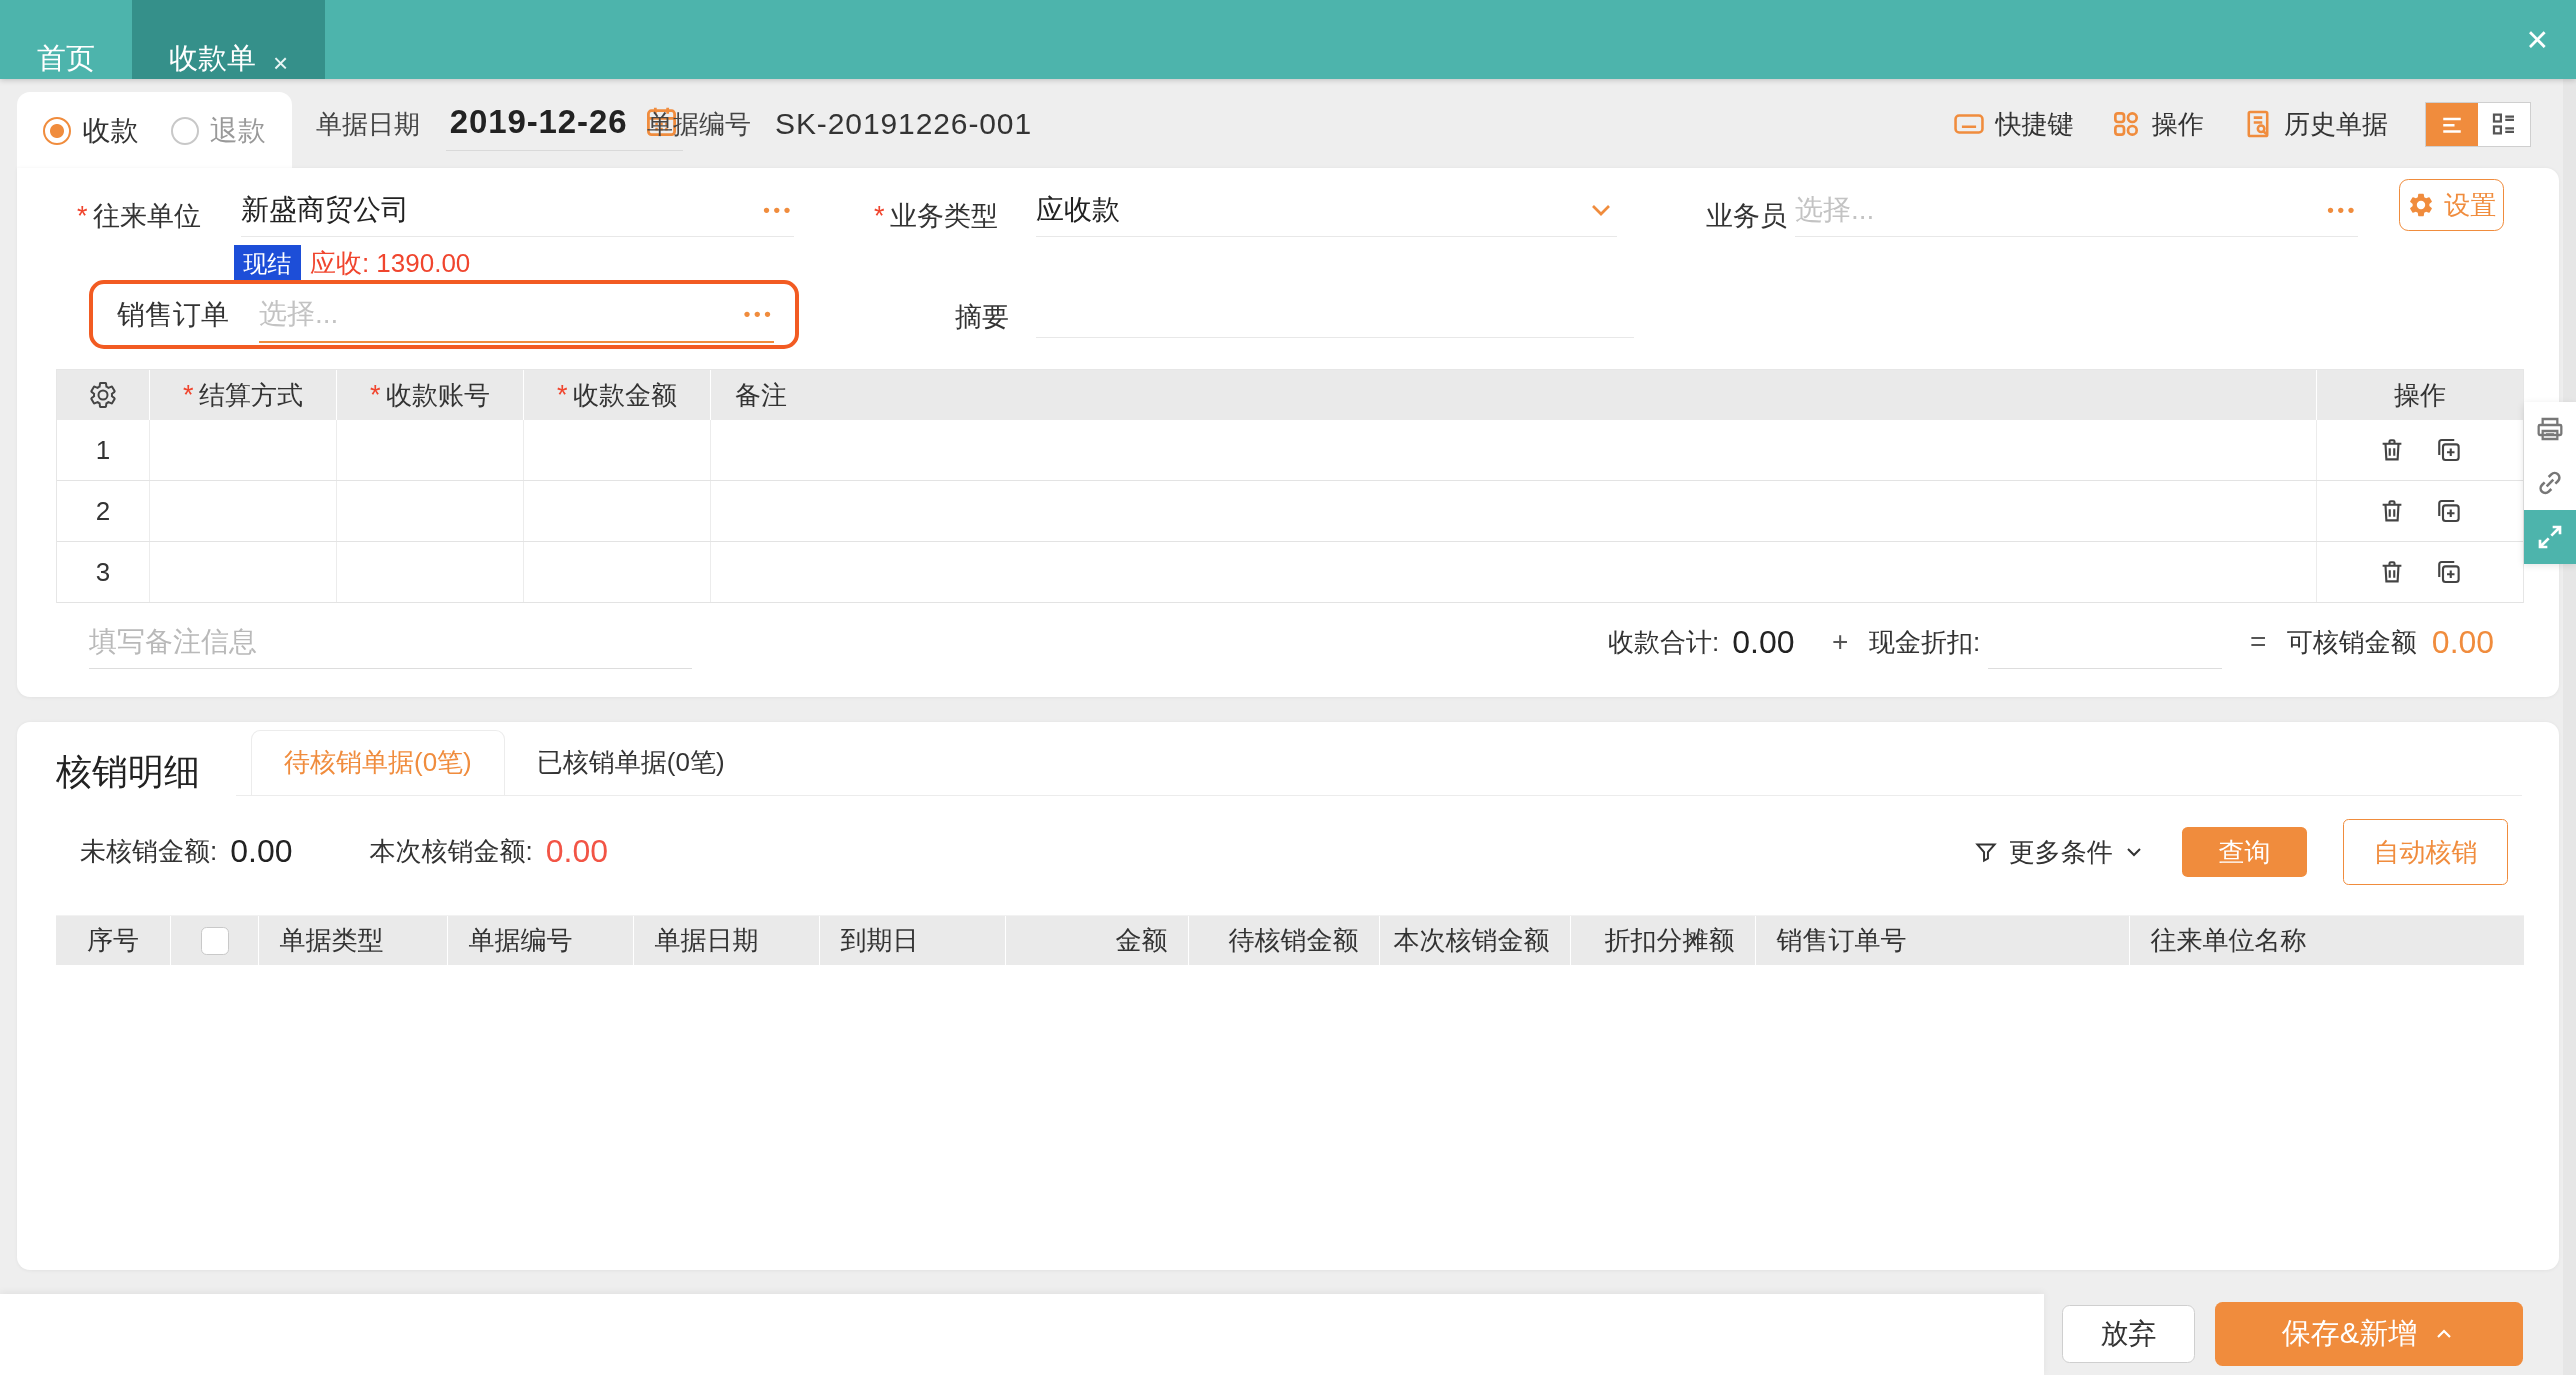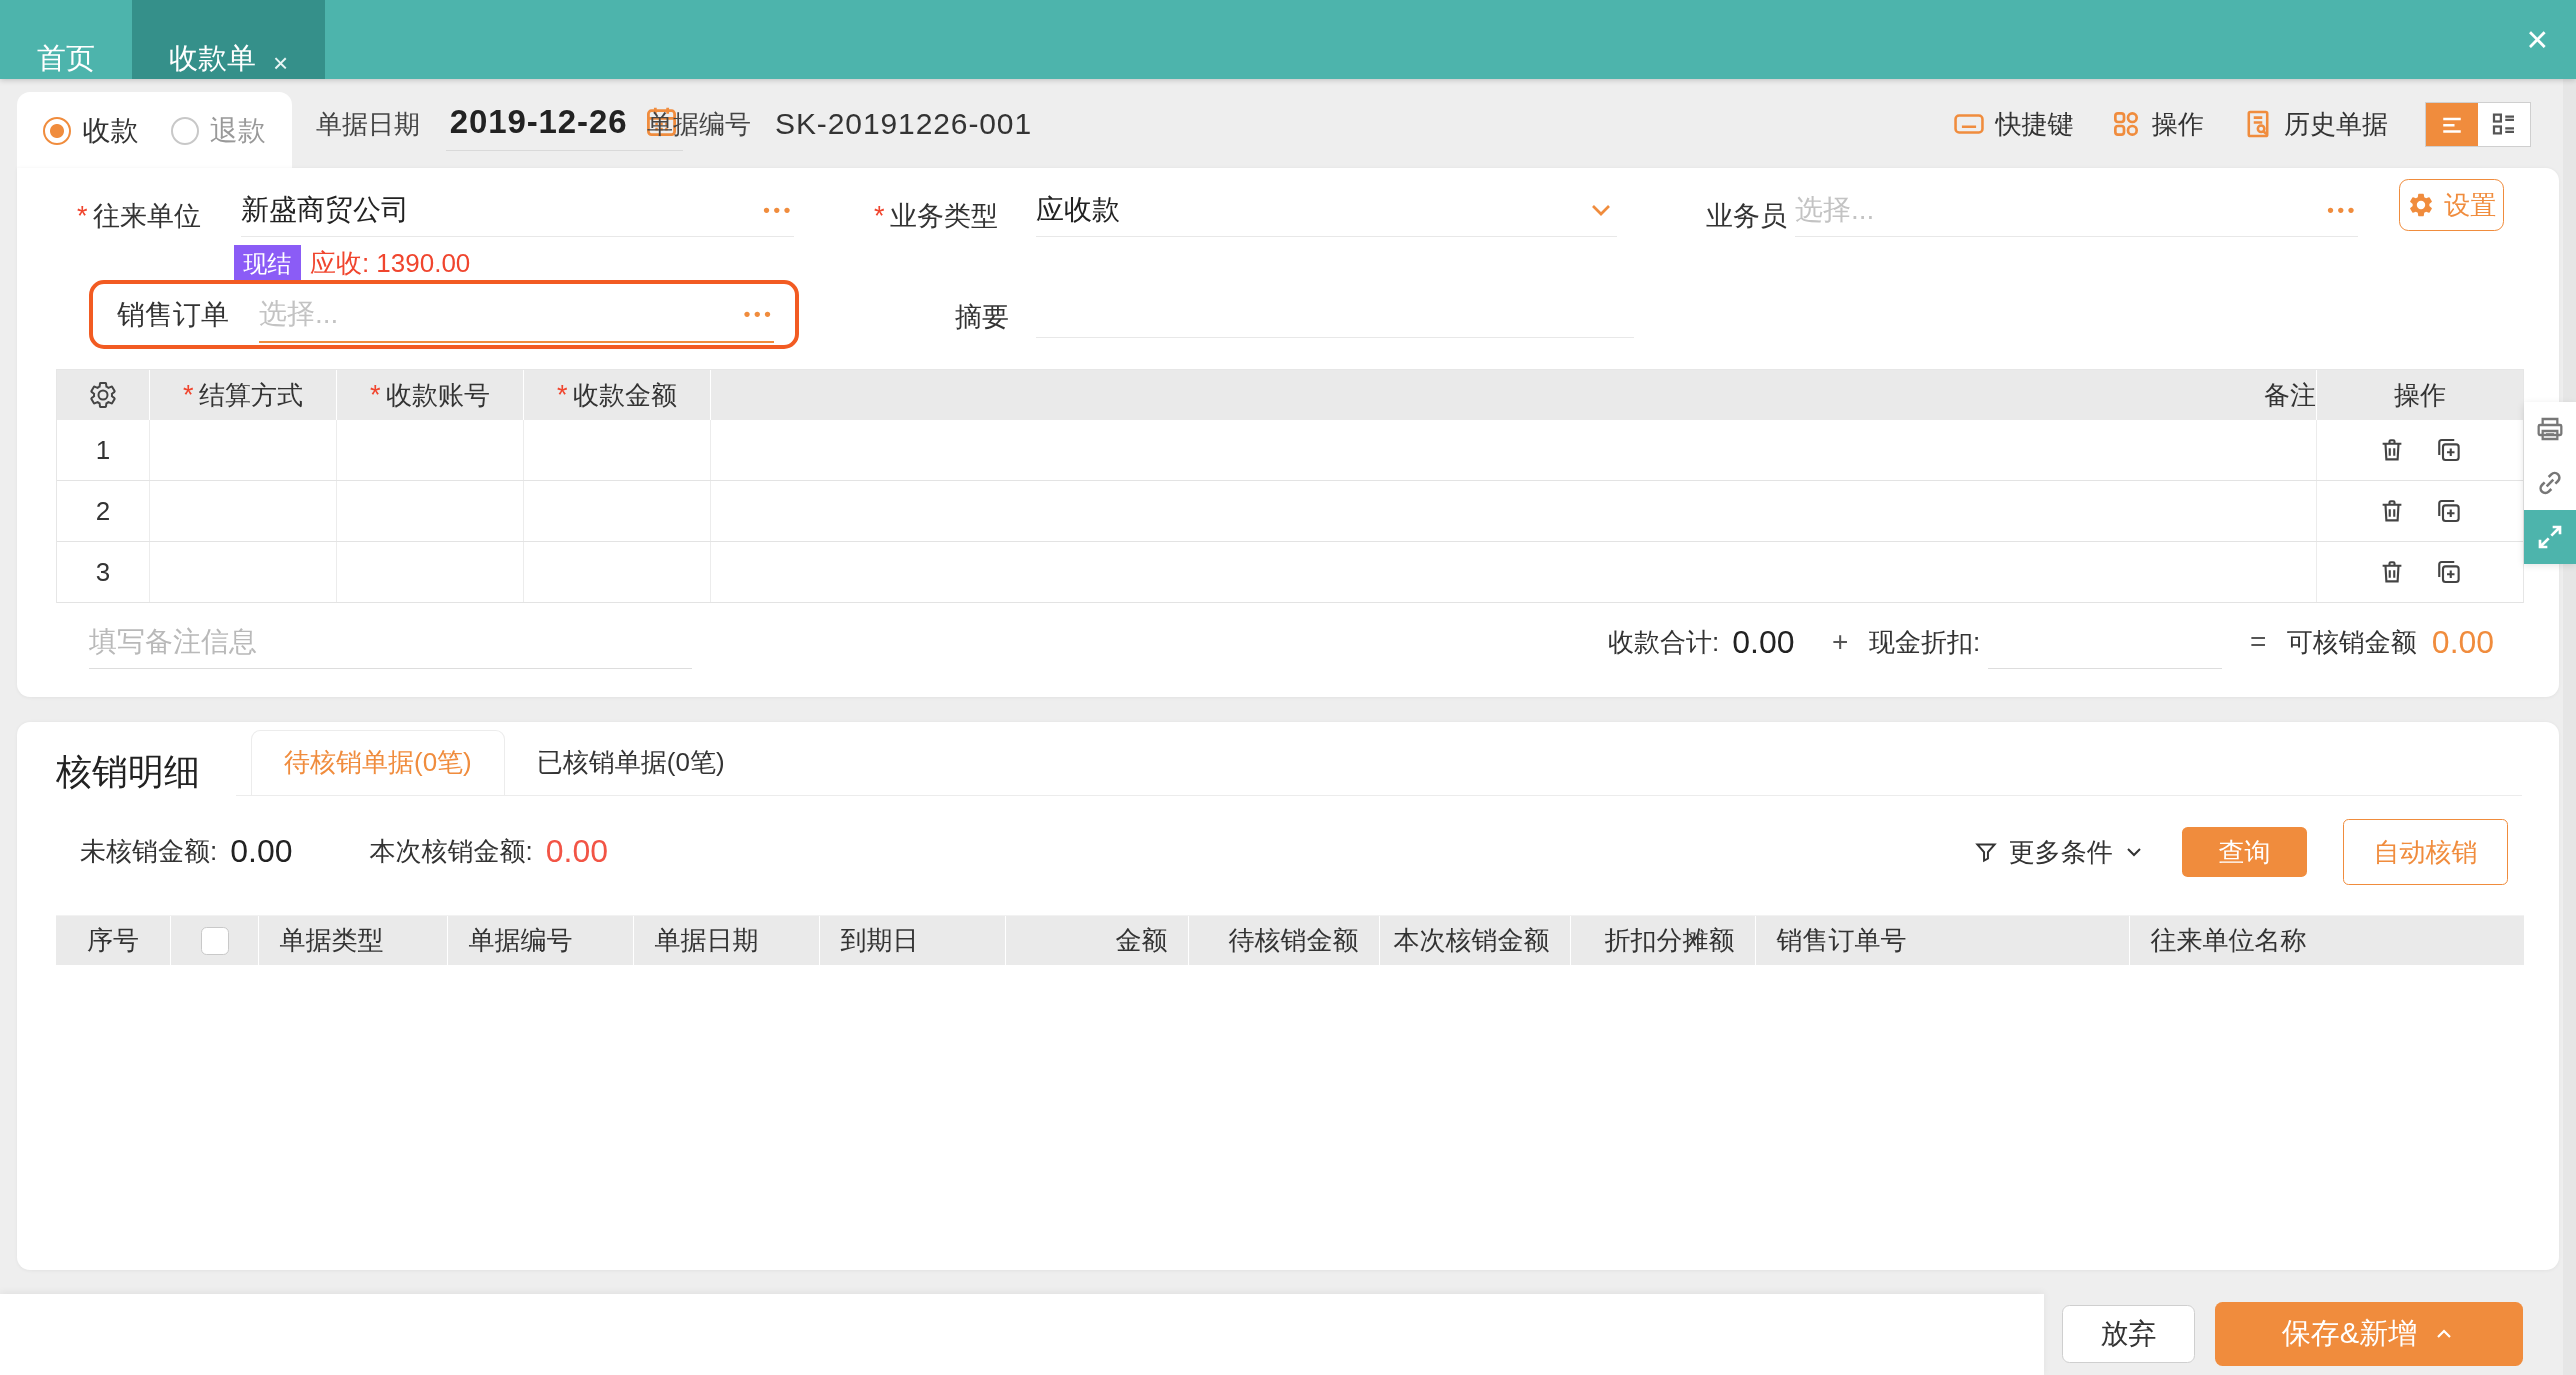--- a/index.html
+++ b/index.html
@@ -35,33 +35,33 @@
   
   .panel-main { position:absolute; left:17px; top:168px; width:2542px; height:529px; background:#fff; border-radius:0 13px 13px 13px; box-shadow:0 0.9px 3.7px rgba(0,0,0,.05); }
   .flabel { position:absolute; font-size:27px; color:#333; white-space:nowrap; }
   .req { color:#f0452e; margin-right:5.6px; font-size:27px; }
   .ufield { position:absolute; height:54px; display:flex; align-items:center; border-bottom:1.9px solid #e8e8e8; }
   .ufield .fval { font-size:28px; color:#222; flex:1; }
   .ufield .fph { font-size:28px; color:#c3c3c3; flex:1; }
   .dots { font-size:18.7px; color:#f08c3d; letter-spacing:3.7px; font-weight:700; }
   .settings-btn { position:absolute; left:2382px; top:11.2px; width:105px; height:52px; border:1.9px solid #f08c3d; border-radius:9.3px; display:flex; align-items:center; justify-content:center; gap:9.3px; color:#f08c3d; font-size:26px; cursor:pointer; background:#fff; }
   .badge-row { position:absolute; left:217px; top:77px; display:flex; align-items:center; gap:9.3px; }
-  .badge { background:#8b5cf6; color:#fff; font-size:24px; padding:2.8px 9.3px; }
+  .badge { background:#1d4ed8; color:#fff; font-size:24px; padding:2.8px 9.3px; }
   .recv-text { color:#f0452e; font-size:26px; }
   .so-wrap { position:absolute; left:72px; top:112px; width:710px; height:69px; border:4.7px solid #f25b22; border-radius:15px; background:#fff; display:flex; align-items:center; padding:0 20.6px 0 24px; }
   .so-label { font-size:28px; color:#333; white-space:nowrap; }
   .so-input { flex:1; margin-left:30px; height:56px; display:flex; align-items:center; border-bottom:2.8px solid #f08c3d; }
   .so-input .fph { font-size:28px; color:#c3c3c3; flex:1; }
 
   
   .items-table { position:absolute; left:39px; top:201px; width:2468px; border:0.9px solid #e6e6e6; border-bottom:none; }
   .it-head { display:grid; grid-template-columns:93px 187px 187px 187px 1fr 206px; background:#eaeaea; height:50px; }
   .it-head .hc { display:flex; align-items:center; justify-content:center; font-size:26px; color:#333; border-right:1.9px solid #fff; }
   .it-head .hc:last-child { border-right:none; }
-  .it-head .hc.left { justify-content:flex-end; padding-left:24px; }
+  .it-head .hc.left { justify-content:flex-start; padding-left:24px; }
   .it-row { display:grid; grid-template-columns:93px 187px 187px 187px 1fr 206px; height:61px; background:#fff; border-bottom:0.9px solid #e3e3e3; }
   .it-row .tc { border-right:0.9px solid #ececec; display:flex; align-items:center; justify-content:center; font-size:26px; color:#333; }
   .it-row .tc:last-child { border-right:none; }
   .row-actions { display:flex; gap:26px; align-items:center; }
   .icon-btn { cursor:pointer; display:flex; }
 
   
   .remark-field { position:absolute; left:72px; top:447px; width:603px; height:54px; display:flex; align-items:center; border-bottom:1.9px solid #ddd; }
   .remark-field .fph { font-size:28px; color:#b9b9b9; }
   .totals { position:absolute; left:1591px; top:447px; height:54px; display:flex; align-items:center; }

